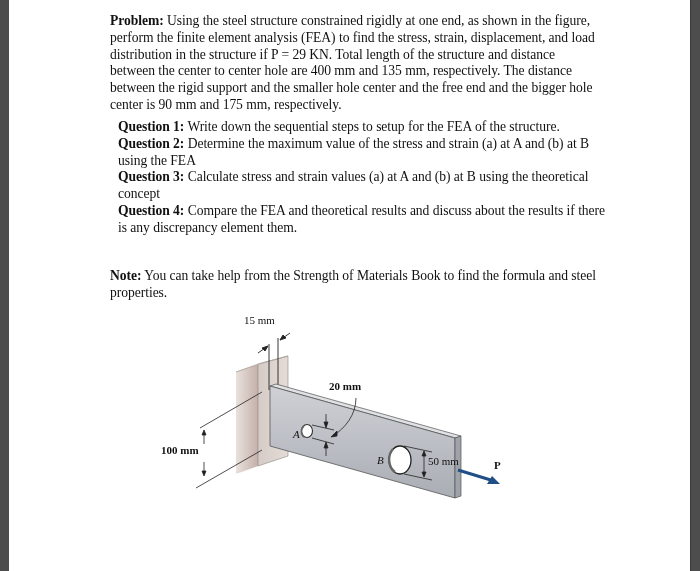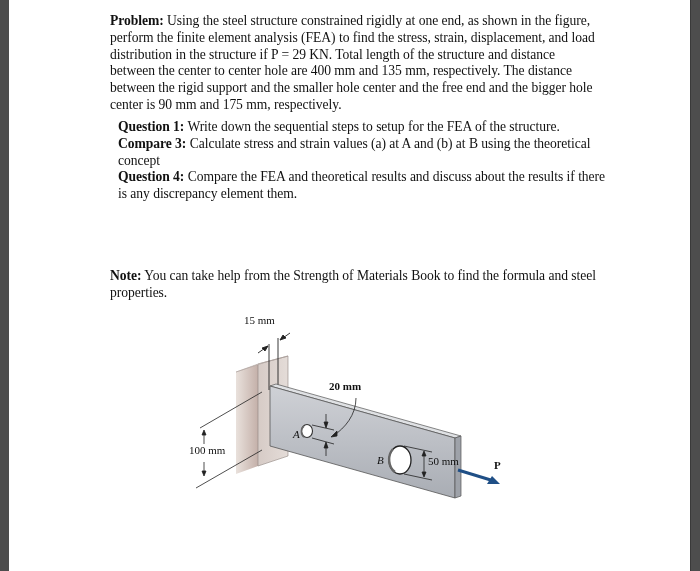--- a/index.html
+++ b/index.html
@@ -41,21 +41,22 @@
 <div class="edge-left"></div>
 <div class="page"></div>
 <div class="edge-right"></div>
 
 <div class="text-block" id="problem">
   <b>Problem:</b><span> Using the steel structure constrained rigidly at one end, as shown in the figure, perform the finite element analysis (FEA) to find the stress, strain, displacement, and load distribution in the structure if P = 29 KN. Total length of the structure and distance between the center to center hole are 400 mm and 135 mm, respectively. The distance between the rigid support and the smaller hole center and the free end and the bigger hole center is 90 mm and 175 mm, respectively.</span>
 </div>
 
 <div class="text-block" id="questions">
   <p class="q"><b>Question 1:</b><span> Write down the sequential steps to setup for the FEA of the structure.</span></p>
-  <p class="q"><b>Compare 3:</b><span> Calculate stress and strain values (a) at A and (b) at B using the theoretical concept</span></p>
+  <p class="q"><b>Question 2:</b><span> Determine the maximum value of the stress and strain (a) at A and (b) at B using the FEA</span></p>
+  <p class="q"><b>Question 3:</b><span> Calculate stress and strain values (a) at A and (b) at B using the theoretical concept</span></p>
   <p class="q"><b>Question 4:</b><span> Compare the FEA and theoretical results and discuss about the results if there is any discrepancy element them.</span></p>
 </div>
 
 <div class="text-block" id="note">
   <b>Note:</b><span> You can take help from the Strength of Materials Book to find the formula and steel properties.</span>
 </div>
 
 <div class="figure">
   <svg width="700" height="571" viewBox="0 0 700 571" style="position:absolute;left:0;top:0;">
     <defs>
@@ -133,18 +134,18 @@
     </g>
 
     <g>
       <line x1="458" y1="470" x2="494" y2="481" stroke="#1f4f86" stroke-width="3"></line>
       <polygon points="500,484 487,484 492,476" fill="#1f4f86"></polygon>
     </g>
   </svg>
 
   <span class="fig-label" style="left:244px;top:314px;">15 mm</span>
   <span class="fig-label" style="left:329px;top:380px;font-weight:bold;">20 mm</span>
-  <span class="fig-label" style="left:189px;top:444px;">100 mm</span>
+  <span class="fig-label" style="left:161px;top:444px;font-weight:bold;">100 mm</span>
   <span class="fig-label" style="left:428px;top:455px;">50 mm</span>
   <span class="fig-label fig-italic" style="left:293px;top:428px;">A</span>
   <span class="fig-label fig-italic" style="left:377px;top:454px;">B</span>
   <span class="fig-label fig-bold" style="left:494px;top:459px;">P</span>
 </div>
 
 </body></html>

